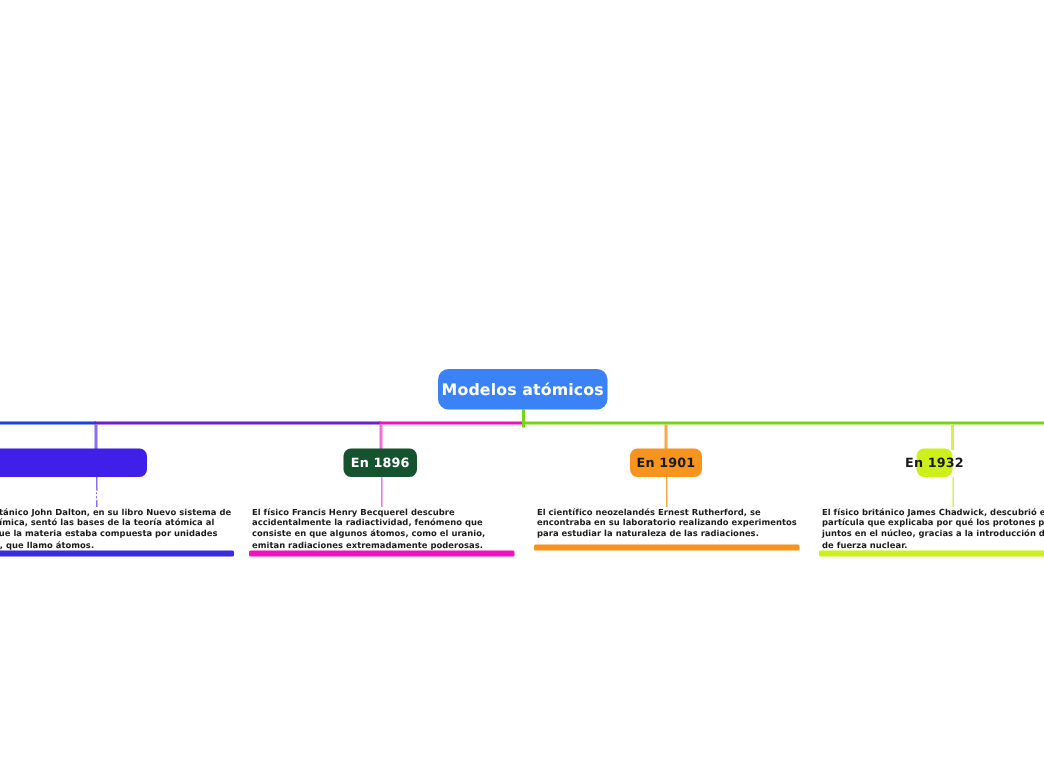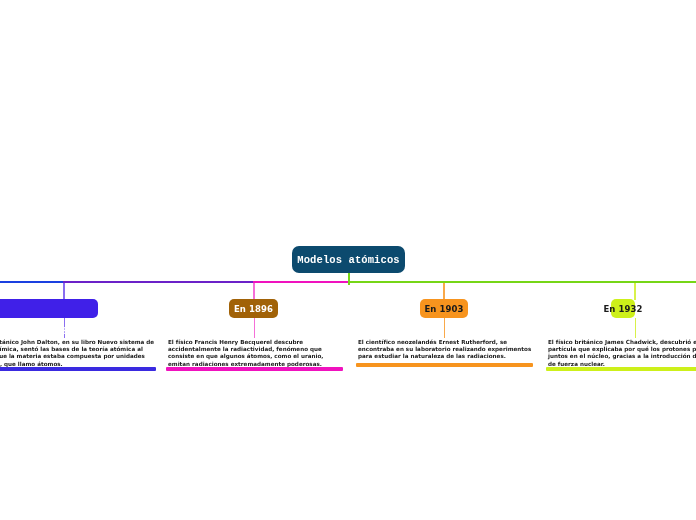--- a/index.html
+++ b/index.html
@@ -118,42 +118,42 @@
 
 <div id="canvas">
 
   <div class="trunk-seg" id="seg0" style="left: 0px; width: 64px; background: rgb(26, 64, 224);"></div>
   <div class="trunk-seg" id="seg1" style="left: 63px; width: 191px; background: rgb(107, 33, 200);"></div>
   <div class="trunk-seg" id="seg2" style="left: 253px; width: 96px; background: rgb(240, 18, 190);"></div>
   <div class="trunk-seg" id="seg3" style="left: 348px; width: 348px; background: rgb(118, 214, 22);"></div>
 
   <div class="trunk-stem-root" style="background: rgb(118, 214, 22);"></div>
 
-  <div class="root-node" style="background: #0c4a6e; font-family: Liberation Mono, monospace;">
+  <div class="root-node" style="background: #3b82f6;">
     <span class="root-label" style="color: rgb(255, 255, 255);">Modelos atómicos</span>
   </div>
 
   <div class="stem" id="stem0" style="left: 63px; background: rgb(138, 110, 240);"></div>
   <div class="stem" id="stem1" style="left: 253px; background: rgb(245, 111, 216);"></div>
   <div class="stem" id="stem2" style="left: 443px; background: rgb(249, 169, 74);"></div>
   <div class="stem" id="stem3" style="left: 634px; background: rgb(216, 241, 74);"></div>
 
   <div class="stem-lower" id="lstem0" style="left: 63.5px; background: rgb(138, 110, 240);"></div>
   <div class="stem-lower" id="lstem1" style="left: 253.5px; background: rgb(245, 111, 216);"></div>
   <div class="stem-lower" id="lstem2" style="left: 443.5px; background: rgb(249, 169, 74);"></div>
   <div class="stem-lower" id="lstem3" style="left: 634.5px; background: rgb(216, 241, 74);"></div>
 
   <div class="badge" id="badge0" style="left: -12px; width: 110px; background: rgb(64, 32, 232);">
     <span class="badge-label" style="color: rgb(255, 255, 255); margin-top: 44px;">En el año 1808</span>
   </div>
-  <div class="badge" id="badge1" style="left: 229px; width: 49px; background: #a16207;">
+  <div class="badge" id="badge1" style="left: 229px; width: 49px; background: #14532d;">
     <span class="badge-label" style="color: rgb(255, 255, 255);">En 1896</span>
   </div>
   <div class="badge" id="badge2" style="left: 420px; width: 48px; background: rgb(247, 148, 30);">
-    <span class="badge-label" style="color: rgb(26, 26, 26);">En 1903</span>
+    <span class="badge-label" style="color: rgb(26, 26, 26);">En 1901</span>
   </div>
   <div class="badge" id="badge3" style="left: 611px; width: 24px; background: rgb(205, 240, 26);">
     <span class="badge-label" style="color: rgb(26, 26, 26);">En 1932</span>
   </div>
 
   <div class="branch-text" id="text0" style="left: -36px; width: 200px;">El físico británico John Dalton, en su libro Nuevo sistema de filosofía química, sentó las bases de la teoría atómica al proponer que la materia estaba compuesta por unidades indivisibles, que llamo átomos.</div>
   <div class="branch-text" id="text1" style="left: 168px; width: 178px;">El físico Francis Henry Becquerel descubre accidentalmente la radiactividad, fenómeno que consiste en que algunos átomos, como el uranio, emitan radiaciones extremadamente poderosas.</div>
   <div class="branch-text" id="text2" style="left: 358px; width: 178px;">El científico neozelandés Ernest Rutherford, se encontraba en su laboratorio realizando experimentos para estudiar la naturaleza de las radiaciones.</div>
   <div class="branch-text" id="text3" style="left: 548px; width: 186px;">El físico británico James Chadwick, descubrió el neutrón, partícula que explicaba por qué los protones permanecían juntos en el núcleo, gracias a la introducción del concepto de fuerza nuclear.</div>
 

